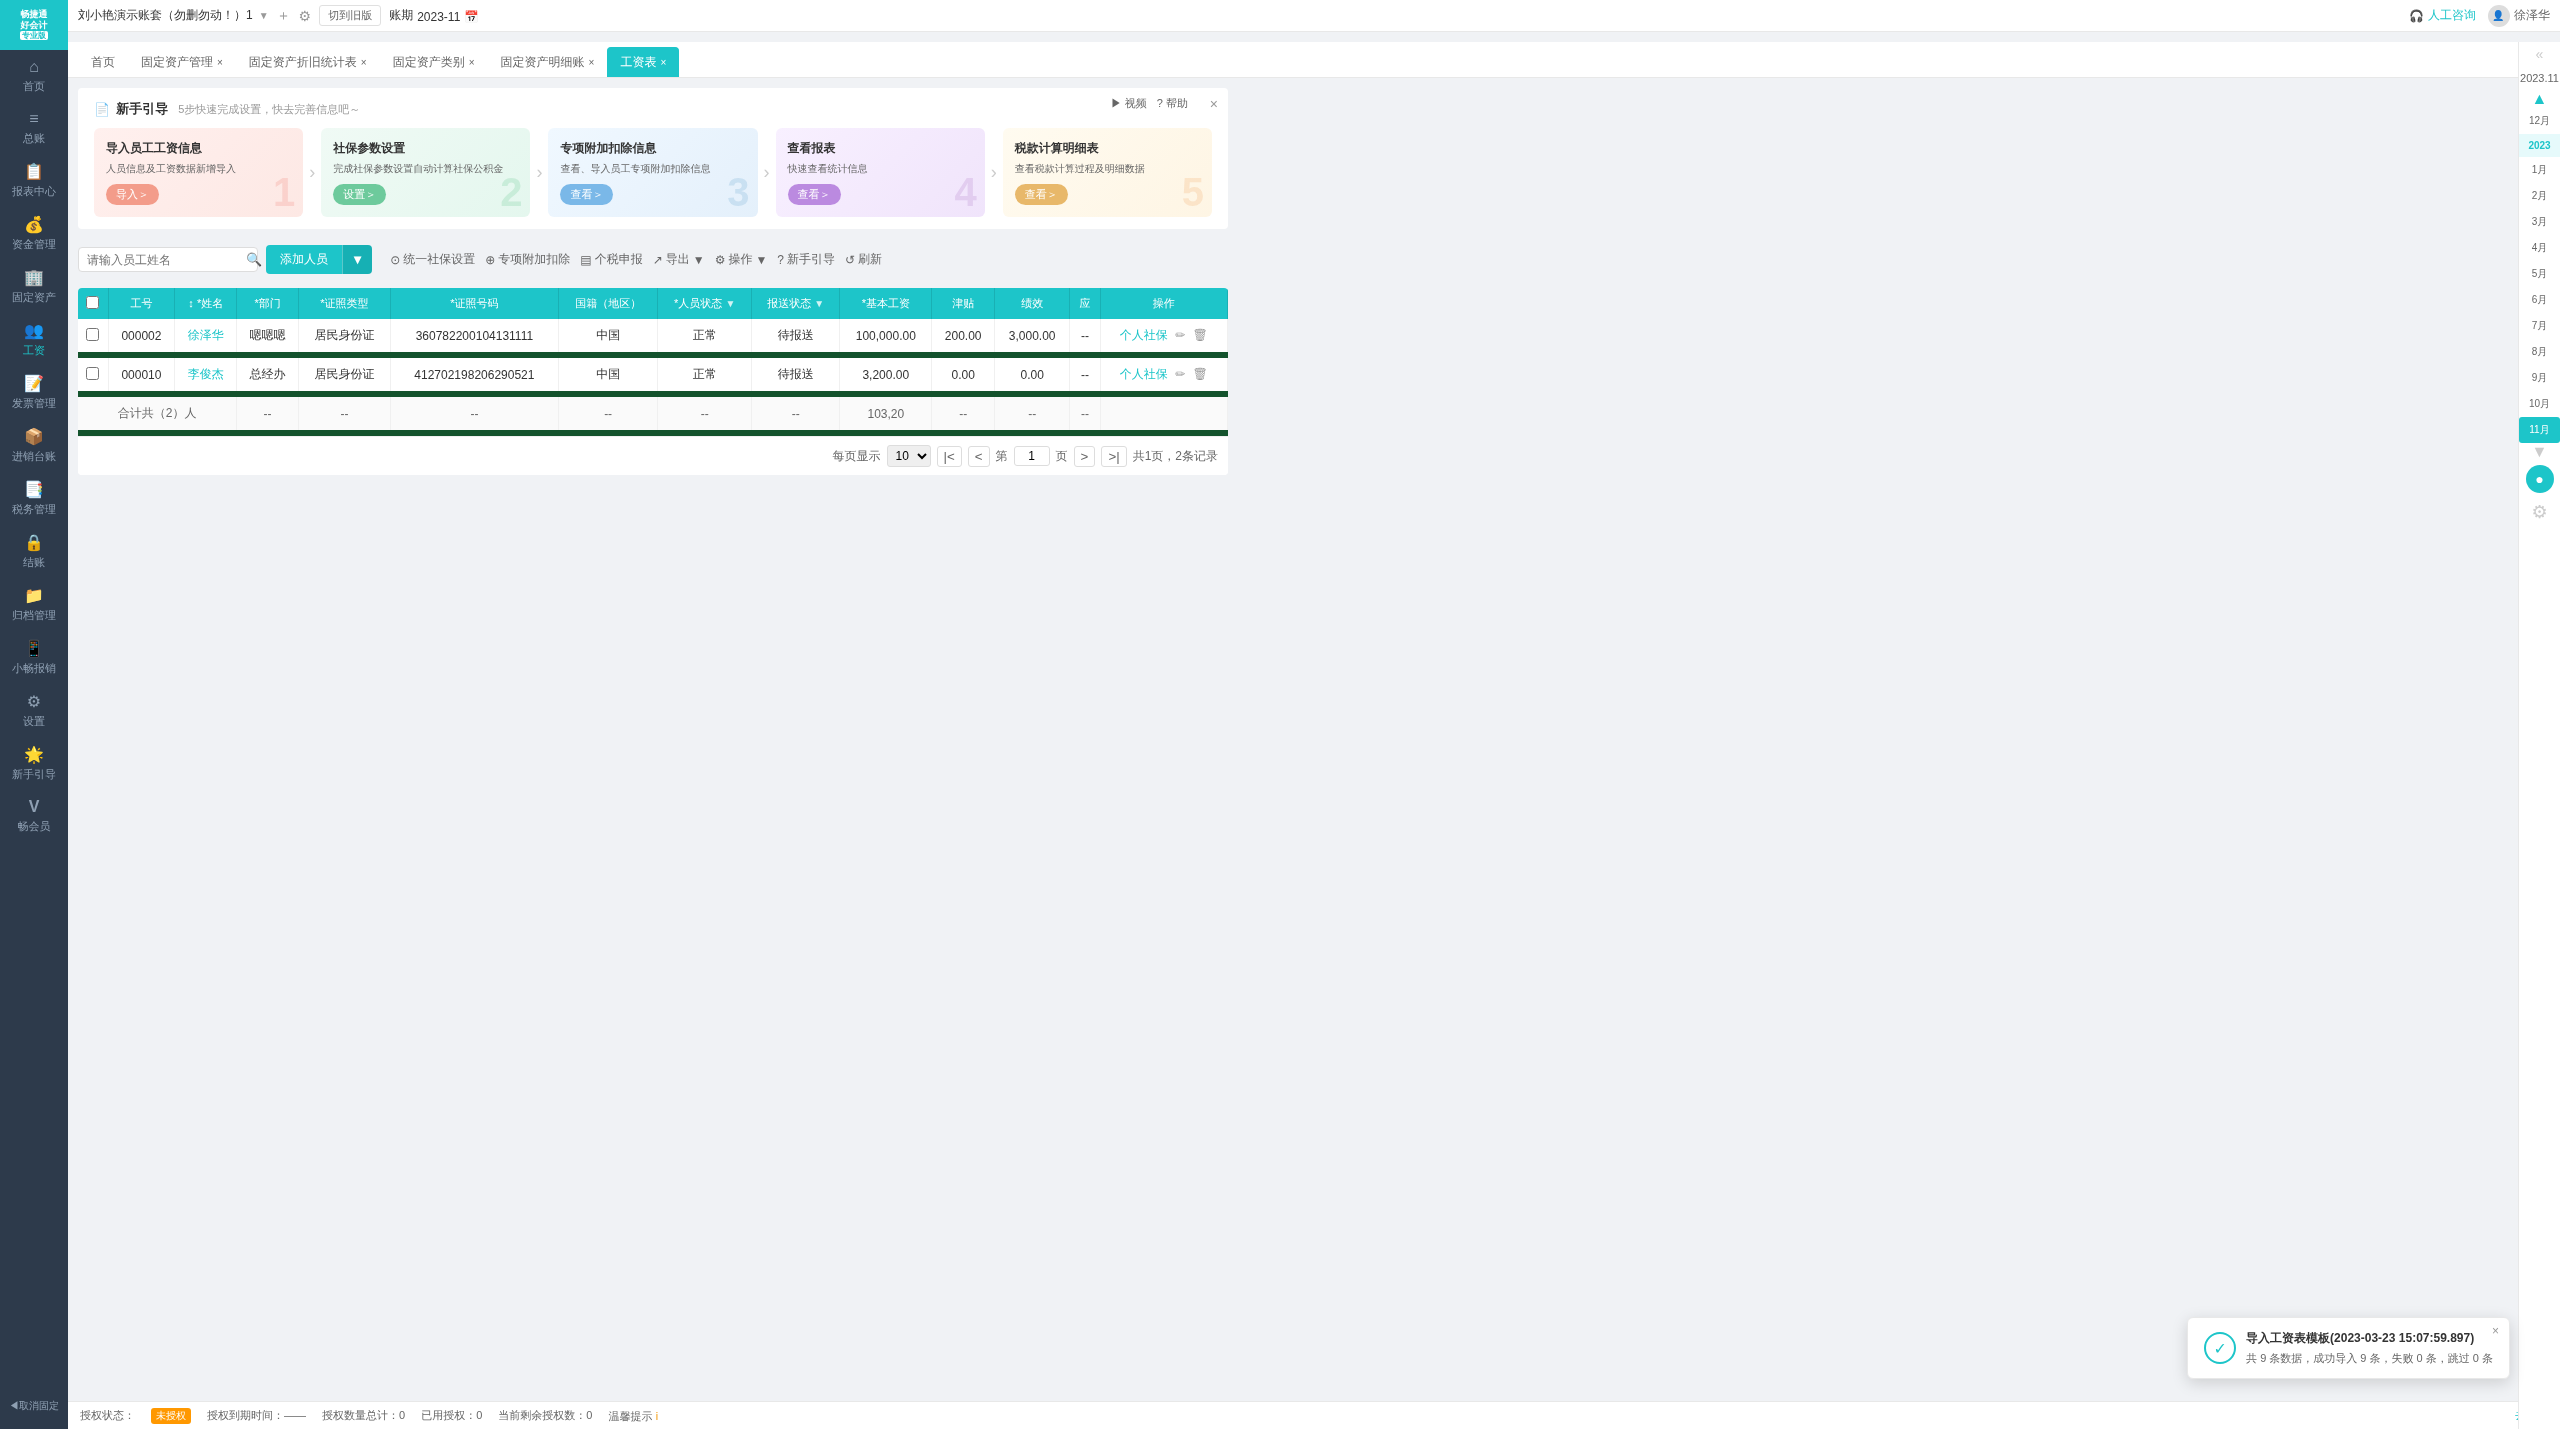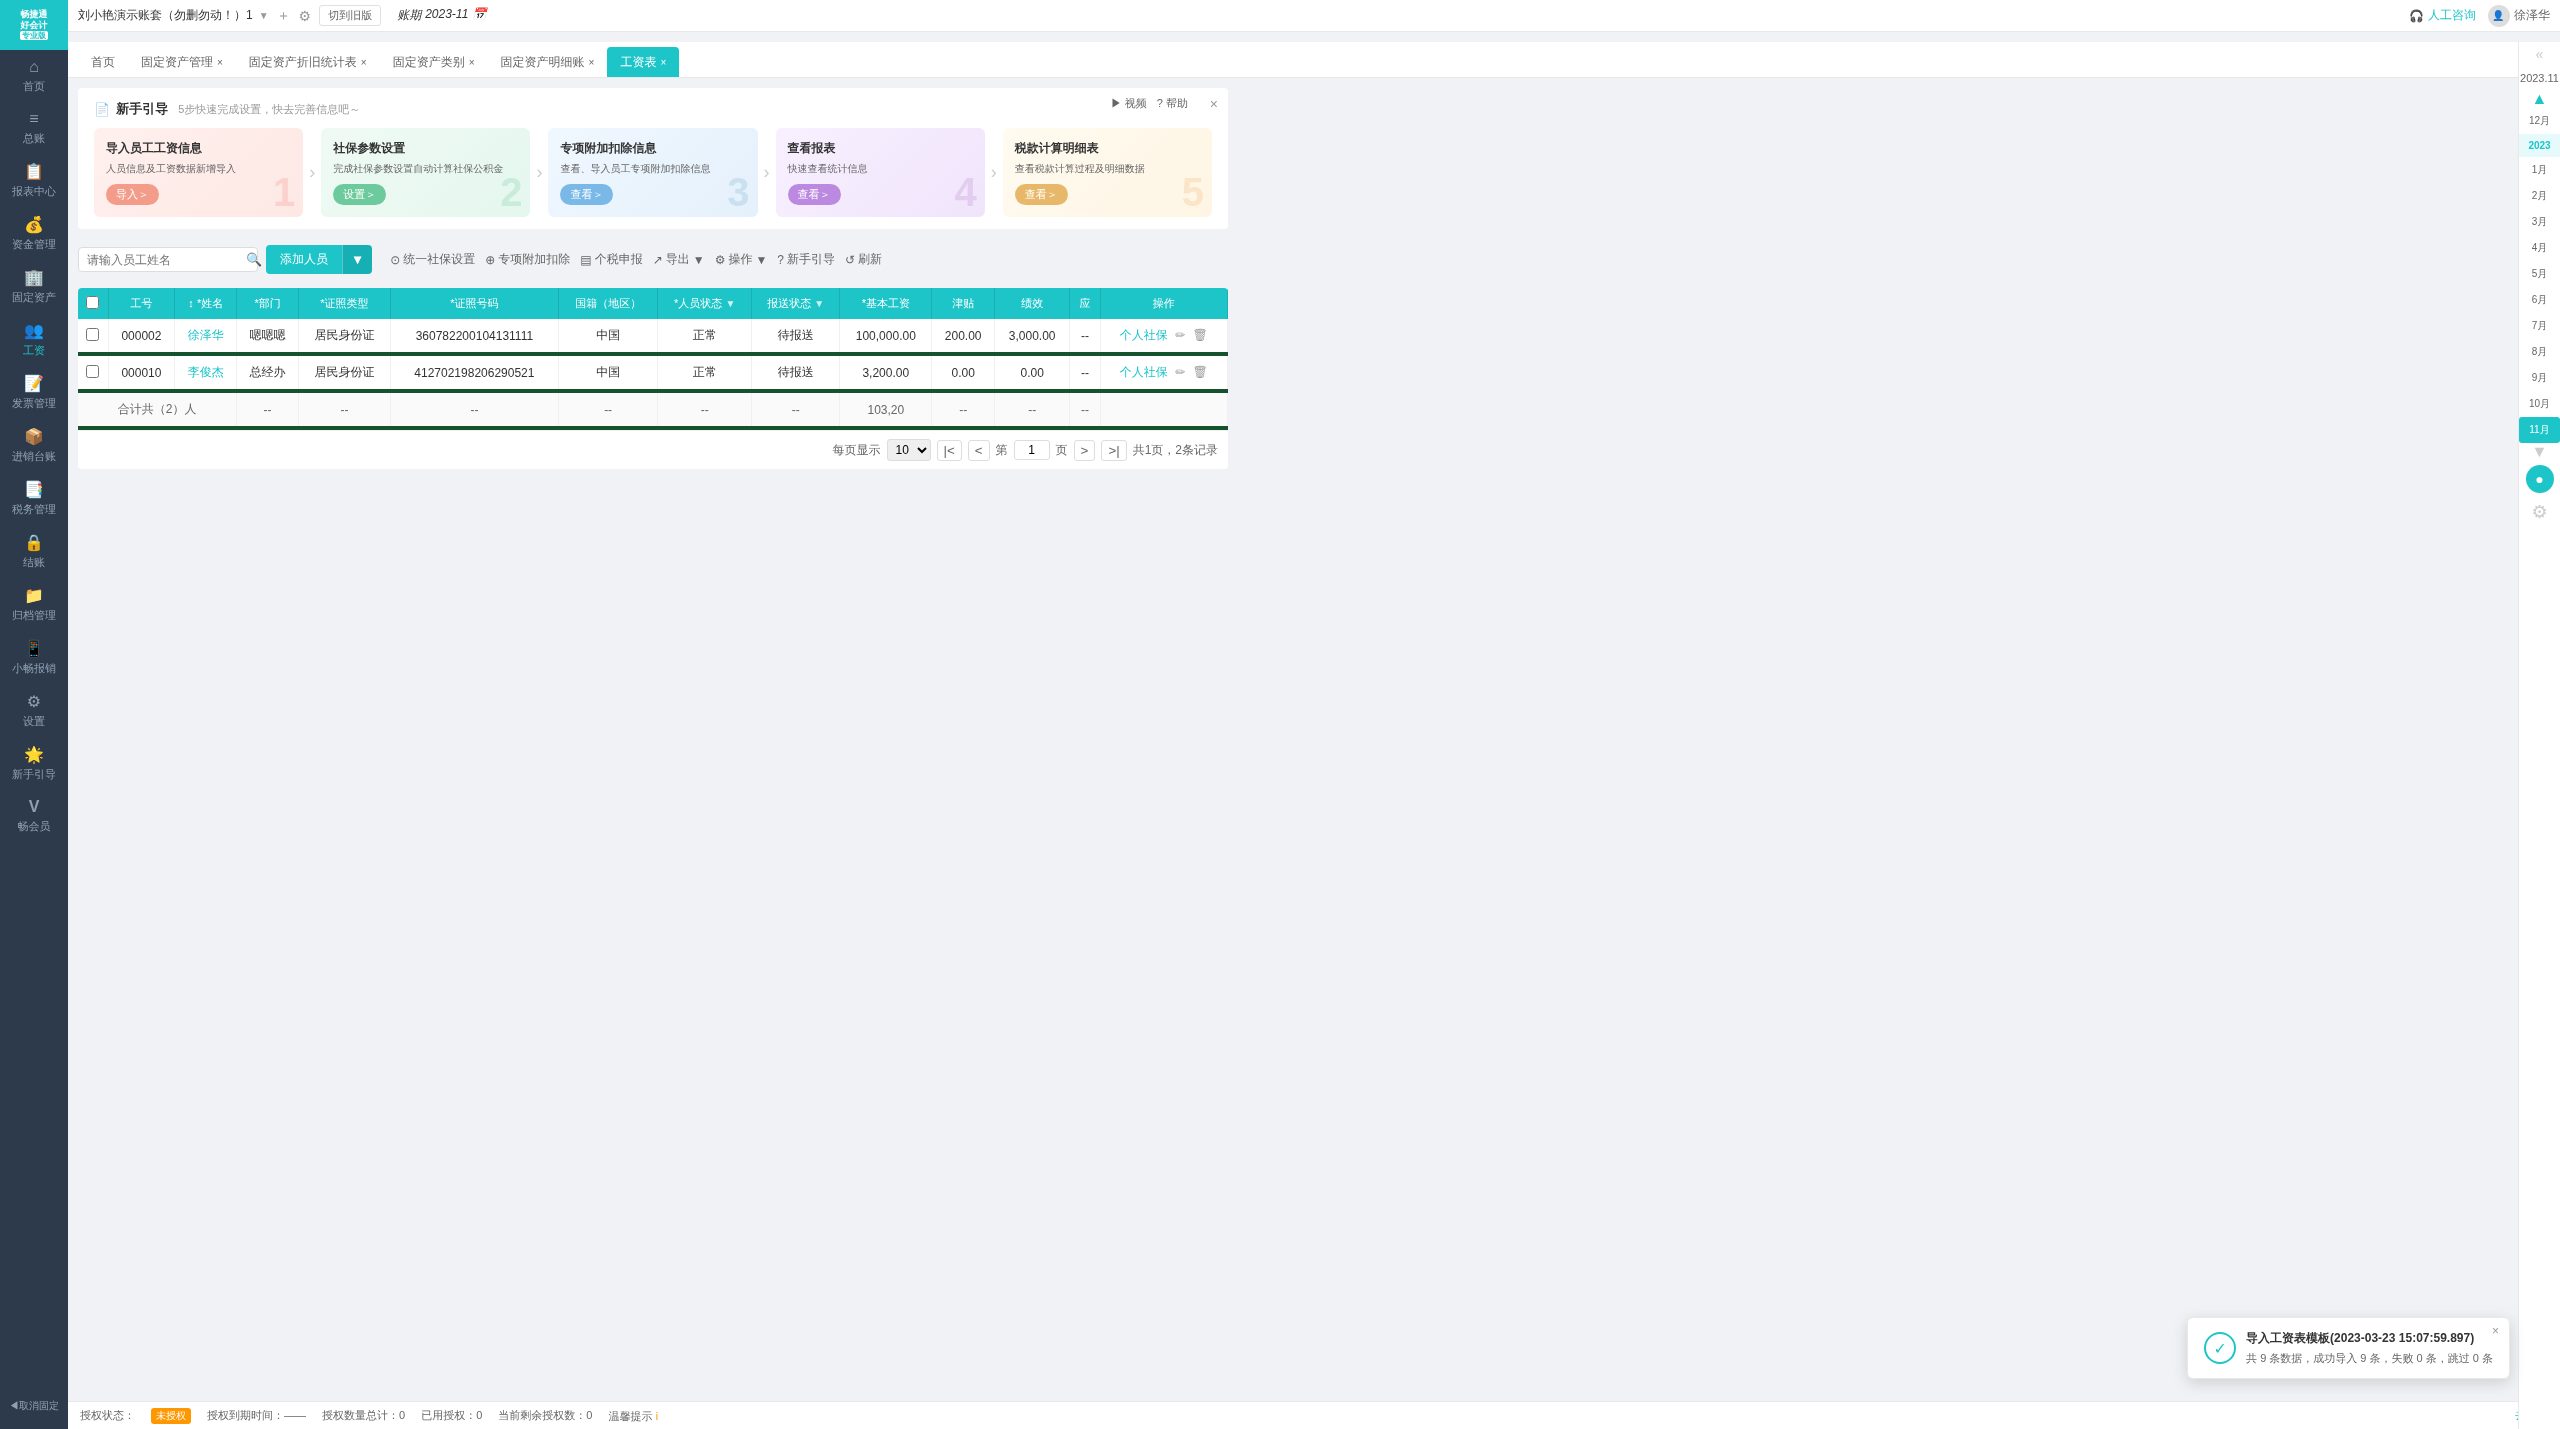--- a/index.html
+++ b/index.html
@@ -28,21 +28,21 @@
     
     .top-header {
       position: fixed; left: 68px; top: 0; right: 0; height: 32px; background: white; border-bottom: 1px solid #e8e8e8; display: flex; align-items: center; padding: 0 10px; gap: 8px; z-index: 90;
     }
     .account-info { display: flex; align-items: center; gap: 6px; font-size: 12px; color: #333; }
     .dropdown-arrow { color: #999; font-size: 10px; }
     .header-icon-btn { color: #999; cursor: pointer; font-size: 14px; }
     .old-version-btn {
       border: 1px solid #e0e0e0; border-radius: 3px; padding: 2px 8px; font-size: 11px; color: #666; cursor: pointer; background: white;
     }
-    .period-info { display: flex; align-items: flex-start; gap: 4px; font-size: 12px; color: #333; margin-left: 8px; font-style: italic; }
+    .period-info { display: flex; align-items: flex-end; gap: 4px; font-size: 12px; color: #333; margin-left: 0; }
     .header-right { margin-left: auto; display: flex; align-items: center; gap: 12px; color: #666; font-size: 12px; }
     .customer-service { display: flex; align-items: center; gap: 4px; color: #1dc5c9; cursor: pointer; }
     .user-info { display: flex; align-items: center; gap: 4px; cursor: pointer; }
     .user-avatar { width: 22px; height: 22px; border-radius: 50%; background: #ddd; display: flex; align-items: center; justify-content: center; font-size: 10px; }
 
     
     .tabs-bar {
       position: fixed; left: 68px; top: 42px; right: 0; height: 36px; background: white; border-bottom: 1px solid #e8e8e8; display: flex; align-items: flex-end; z-index: 80; padding-left: 10px;
     }
     .tab-item {
@@ -103,21 +103,21 @@
     .search-icon { color: #999; font-size: 13px; cursor: pointer; }
     .toolbar-actions { display: flex; align-items: center; gap: 10px; color: #666; font-size: 12px; }
     .toolbar-action { display: flex; align-items: center; gap: 3px; cursor: pointer; white-space: nowrap; }
 
     
     .data-table { width: 100%; border-collapse: collapse; background: white; font-size: 12px; }
     .data-table th {
       background: #1dc5c9; color: white; padding: 8px 6px; text-align: center; font-weight: normal; font-size: 11px; white-space: nowrap; border-right: 1px solid #19b0b4;
     }
     .data-table td {
-      padding: 8px 6px; text-align: center; border-bottom: 4px solid #14532d; border-right: 1px solid #f0f0f0; color: #333; margin-top: 21px;
+      padding: 8px 6px; text-align: center; border-bottom: 6px solid #14532d; border-right: 1px solid #f0f0f0; color: #333; margin-top: 21px;
     }
     .name-link { color: #1dc5c9; cursor: pointer; text-decoration: none; }
     .footer-row td { background: #fafafa; font-weight: normal; color: #666; border-top: 2px solid #e8e8e8; }
     .checkbox-col { width: 30px; }
     .filter-icon { font-size: 10px; color: rgba(255,255,255,0.8); }
 
     
     .pagination {
       display: flex; align-items: center; justify-content: flex-end; padding: 8px 10px; background: white; border-top: 1px solid #f0f0f0; gap: 6px; font-size: 12px; color: #666;
     }

